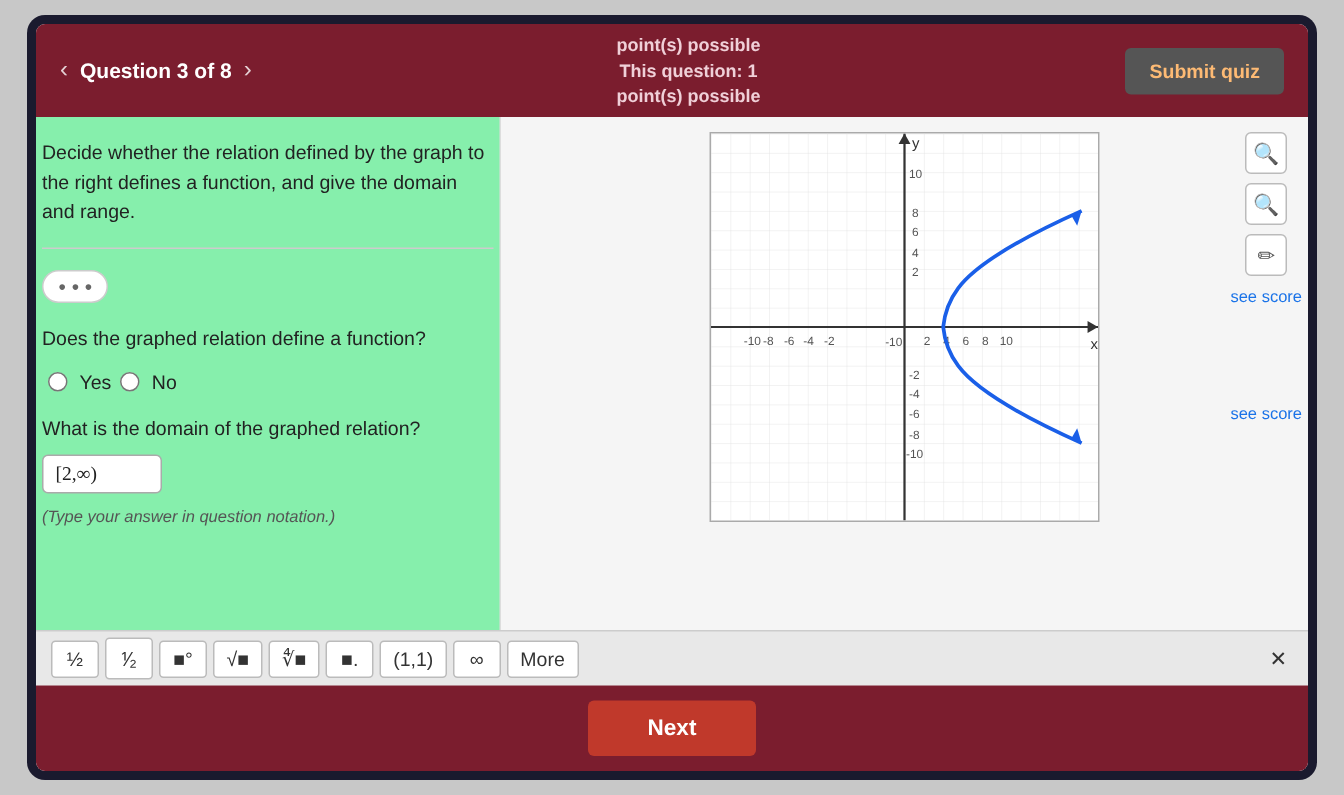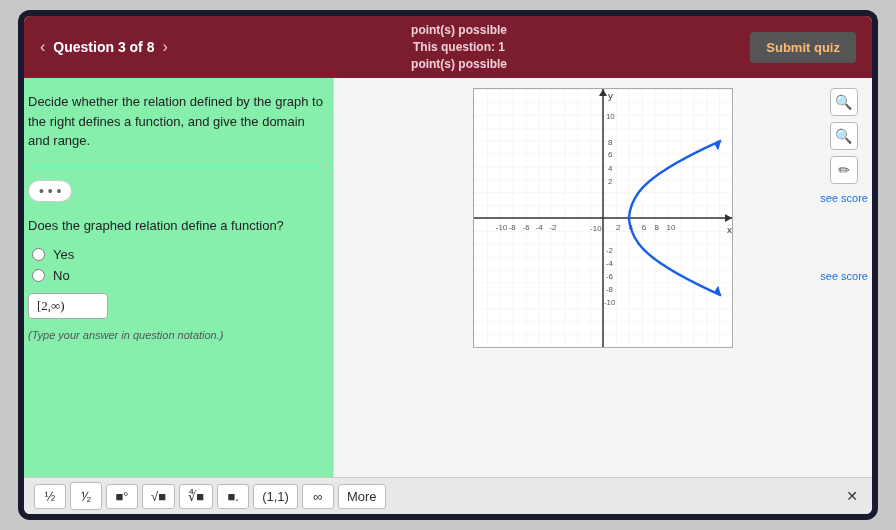--- a/index.html
+++ b/index.html
@@ -114,21 +114,20 @@
       color: #666;
       width: fit-content;
     }
     .sub-question {
       font-size: 13px;
       color: #222;
       margin: 6px 0 4px 0;
     }
     .radio-group {
       display: flex;
-      flex-direction: column;
       gap: 6px;
       margin-left: 4px;
     }
     .radio-item {
       display: flex;
       align-items: center;
       gap: 8px;
       font-size: 13px;
       color: #222;
     }
@@ -303,20 +302,21 @@
         <div class="radio-group">
           <label class="radio-item">
             <input type="radio" name="function" value="yes" style="">
             <span>Yes</span>
           </label>
           <label class="radio-item">
             <input type="radio" name="function" value="no" style="">
             <span>No</span>
           </label>
         </div>
+        <p class="domain-question">What is the domain of the graphed relation?</p>
         <input class="answer-input-box" type="text" value="[2,∞)" style="">
         <p class="interval-hint">(Type your answer in question notation.)</p>
       </div>
 
       <div class="right-panel">
         <div class="graph-container">
           <svg class="grid-svg" viewBox="0 0 260 260" xmlns="http://www.w3.org/2000/svg">
 
             <defs>
               <pattern id="smallGrid" width="13" height="13" patternUnits="userSpaceOnUse">
@@ -386,14 +386,17 @@
         <button class="math-btn">√■</button>
         <button class="math-btn">∜■</button>
         <button class="math-btn">■.</button>
         <button class="math-btn">(1,1)</button>
         <button class="math-btn">∞</button>
         <button class="math-btn">More</button>
       </div>
       <span class="x-close">✕</span>
     </div>
 
+    <div class="next-section">
+      <button class="next-btn">Next</button>
+    </div>
   </div>
 </div>
 
 </body></html>

